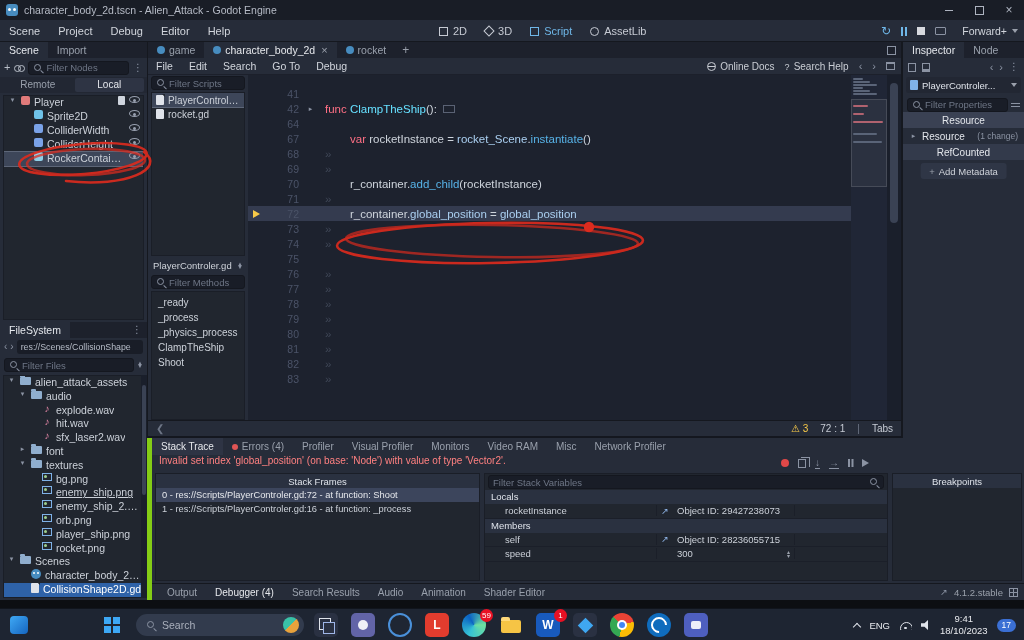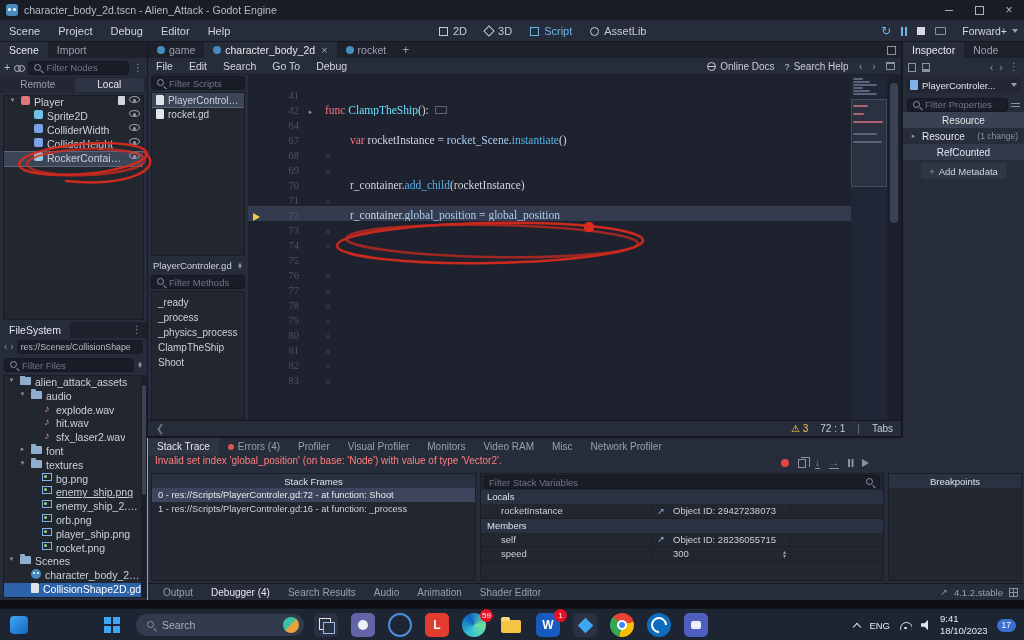--- a/index.html
+++ b/index.html
@@ -121,21 +121,21 @@
 .srow{display:flex;align-items:center;gap:4px;height:14px;font-size:10px;color:#ccd1d9;padding-left:4px;white-space:nowrap}
 .srow.sel{background:#3d4659;outline:1px solid #5d6678}
 .cur-script{position:absolute;left:0;top:183px;right:0;height:15px;display:flex;align-items:center;font-size:9.5px;color:#cfd3da;padding:0 5px;background:#262c39}
 .cur-script .i-updown{margin-left:auto}
 .filter-methods{top:199px}
 #methods-list.inset{top:216px;bottom:0;left:3px;right:3px;padding-top:3px}
 .mrow{height:15px;font-size:10px;color:#ccd1d9;line-height:15px;padding-left:6px;white-space:nowrap}
 
 .code-area{position:absolute;left:100px;top:33px;right:0;bottom:16px;background:#1d222e;overflow:hidden}
 .code-lines{position:absolute;left:0;top:11px;right:50px}
-.code-line{position:relative;display:flex;align-items:flex-end;height:15px;font-family:Liberation Serif, serif;font-size:11.5px;color:#ced4dc;white-space:pre}
+.code-line{position:relative;display:flex;align-items:center;height:15px;font-family:Liberation Sans, sans-serif;font-size:11.5px;color:#ced4dc;white-space:pre}
 .code-line.exec{background:#343b4f}
 .cl-bp{width:16px;flex:none;display:flex;align-items:center;justify-content:center}
 .exec-arrow{width:0;height:0;border-left:7px solid #f7c948;border-top:4.5px solid transparent;border-bottom:4.5px solid transparent}
 .cl-num{width:40px;flex:none;text-align:right;color:#4b5368;font-size:10.5px;padding-right:5px}
 .cl-fold{width:13px;flex:none;font-size:7px;color:#8b93a3;text-align:center}
 .cl-text{flex:1;overflow:hidden;padding-left:8px}
 .tk-kw{color:#ff7085}.tk-fn{color:#66e0ff}.tk-call{color:#57b3e8}.tk-mem{color:#aacff0}.tk-pl{color:#ced4dc}
 .tk-ws{color:#3f4757;display:inline-block;width:25px}
 .tk-box{display:inline-block;width:12px;height:8px;border:1px solid #5a6274;margin-left:6px}
 .minimap{position:absolute;right:14px;top:0;width:36px;bottom:0;background:#202636}
@@ -161,21 +161,21 @@
 .i-sliders{display:flex;flex-direction:column;gap:2px}
 .i-sliders::before,.i-sliders::after{content:"";width:9px;height:1px;background:#8b93a3}
 .insp-band{position:absolute;left:0;right:0;height:16px;background:#3a4153;display:flex;align-items:center;justify-content:center;font-size:10px;color:#e3e6eb}
 .band2{background:#333a4b}
 .res-row{position:absolute;left:0;top:86px;right:0;height:16px;display:flex;align-items:center;font-size:10px;color:#e3e6eb;padding:0 6px;gap:4px}
 .res-note{margin-left:auto;font-size:8.5px;color:#8b93a3}
 .addmeta{position:absolute;left:50%;transform:translateX(-50%);top:121px;height:16px;background:#2f3646;border-radius:3px;display:flex;align-items:center;padding:0 9px;font-size:9.5px;color:#cfd3da;gap:4px;white-space:nowrap}
 .addmeta::before{content:"+";color:#9aa0ab}
 
 
-.debugger{position:absolute;left:147px;top:438px;width:877px;height:162px;background:#262c39;border-left:1px solid #84cc16}
+.debugger{position:absolute;left:147px;top:438px;width:877px;height:162px;background:#262c39;border-left:5px solid #84cc16}
 .dbg-tabs{position:absolute;left:0;top:0;right:0;height:17px;display:flex;align-items:center}
 .dtab{display:flex;align-items:center;gap:4px;padding:0 9px;font-size:10px;color:#99a0ac;height:17px}
 .dtab.active{background:#2e3444;color:#e6e8ec}
 .err-dot{width:6px;height:6px;border-radius:50%;background:#e05555}
 .dbg-error{position:absolute;left:0;top:17px;right:0;height:16px;display:flex;padding:0 7px;gap:8px}
 .err-text{font-size:10px;color:#ff8080;white-space:nowrap;overflow:hidden}
 .dbg-icons{margin-left:auto;display:flex;align-items:center;gap:9px;padding-right:148px}
 .i-reddot{width:8px;height:8px;border-radius:50%;background:#e04848}
 .i-copy{width:8px;height:9px;border:1px solid #8b93a3;position:relative}
 .i-copy::before{content:"";position:absolute;left:2px;top:-3px;width:8px;height:9px;border:1px solid #8b93a3;border-bottom:none;border-left:none}
@@ -243,21 +243,21 @@
 .tb-edgeblue::before{content:"";width:12px;height:12px;border:2.5px solid #fff;border-bottom-color:transparent;border-radius:50%;transform:rotate(-45deg)}
 .tb-teams{background:#4e5fbf}
 .tb-teams::before{content:"";width:10px;height:8px;border-radius:2px;background:#fff;opacity:.9}
 .tray{position:absolute;right:8px;top:0;height:32px;display:flex;align-items:center;gap:9px}
 .i-chevup{width:6px;height:6px;border-top:1.5px solid #dfe3ea;border-right:1.5px solid #dfe3ea;transform:rotate(-45deg);margin-top:3px}
 .tray-lang{font-size:9.5px;color:#e8eaee}
 .i-wifi{position:relative;width:13px;height:9px;overflow:hidden}
 .i-wifi::before{content:"";position:absolute;left:1px;top:1px;width:11px;height:11px;border:1.5px solid #dfe3ea;border-radius:50%}
 .i-wifi::after{content:"";position:absolute;left:5.5px;top:6px;width:2.5px;height:2.5px;border-radius:50%;background:#dfe3ea}
 .i-vol{width:10px;height:10px;background:#dfe3ea;clip-path:polygon(0 32%,35% 32%,70% 0,70% 100%,35% 68%,0 68%)}
-.tray-clock{text-align:left;font-size:9.5px;color:#e8eaee;line-height:1.25}
+.tray-clock{text-align:center;font-size:9.5px;color:#e8eaee;line-height:1.25}
 .tray-badge{background:#3b6fd4;color:#fff;border-radius:8px;font-size:8.5px;padding:1.5px 5px}
 </style>
 </head>
 <body>
 
 <div class="screen">
   <div class="godot">
 
     <div class="titlebar">
       <span class="glogo"></span>

